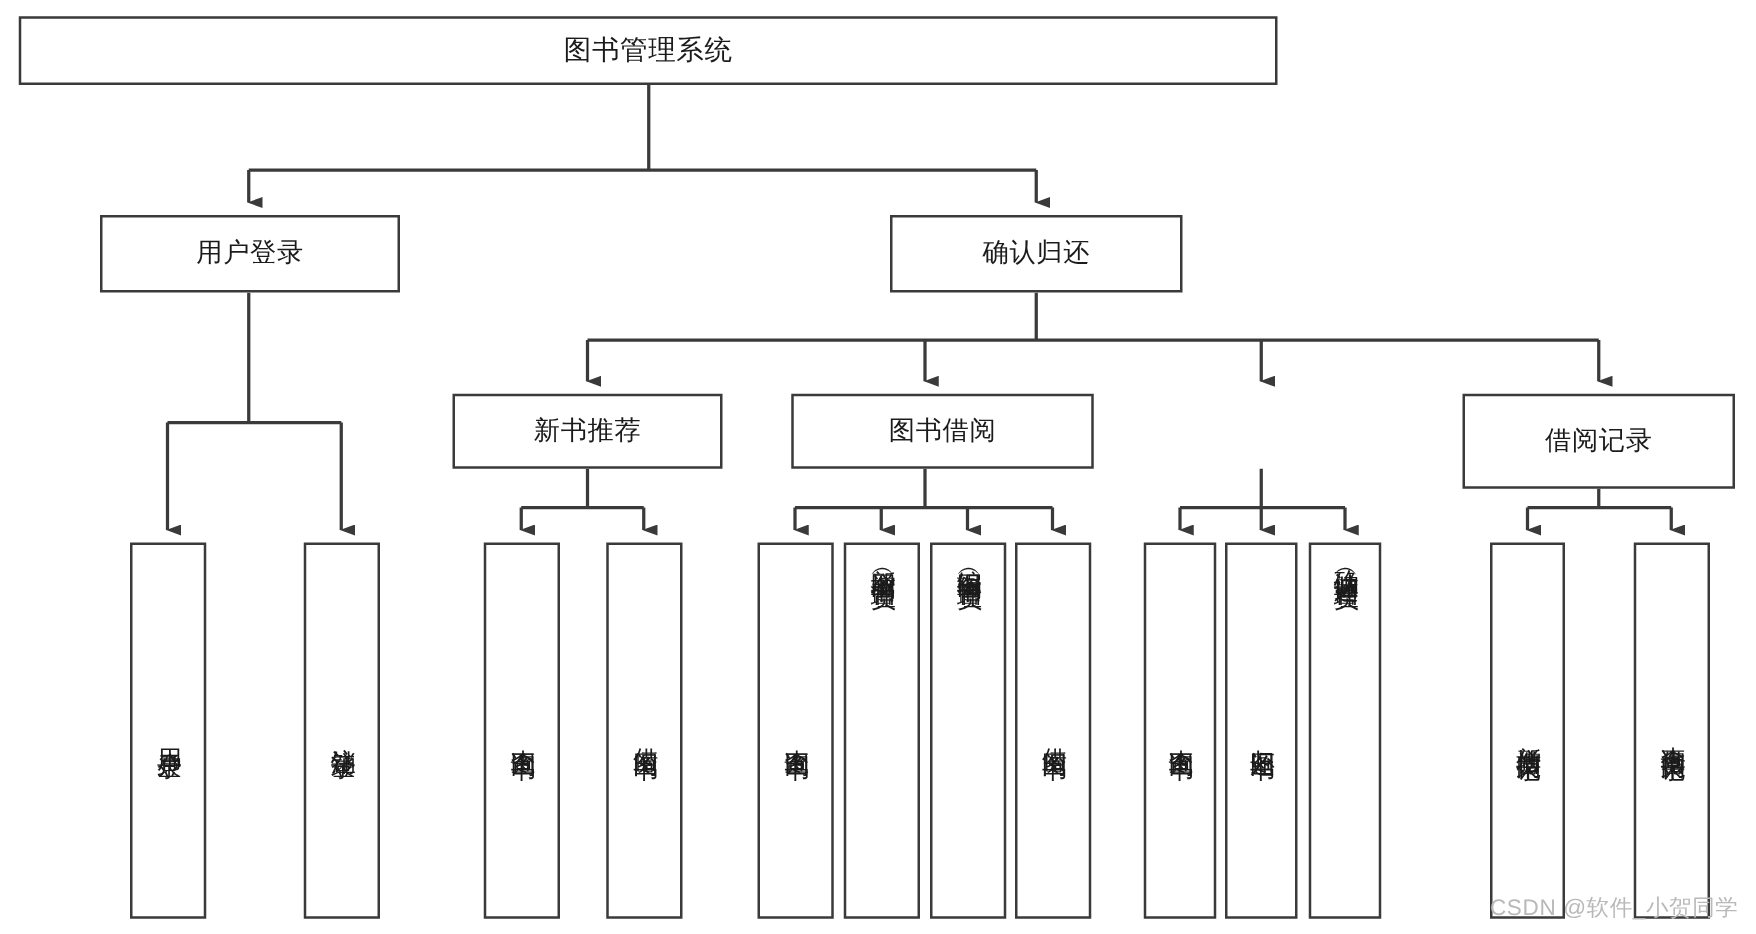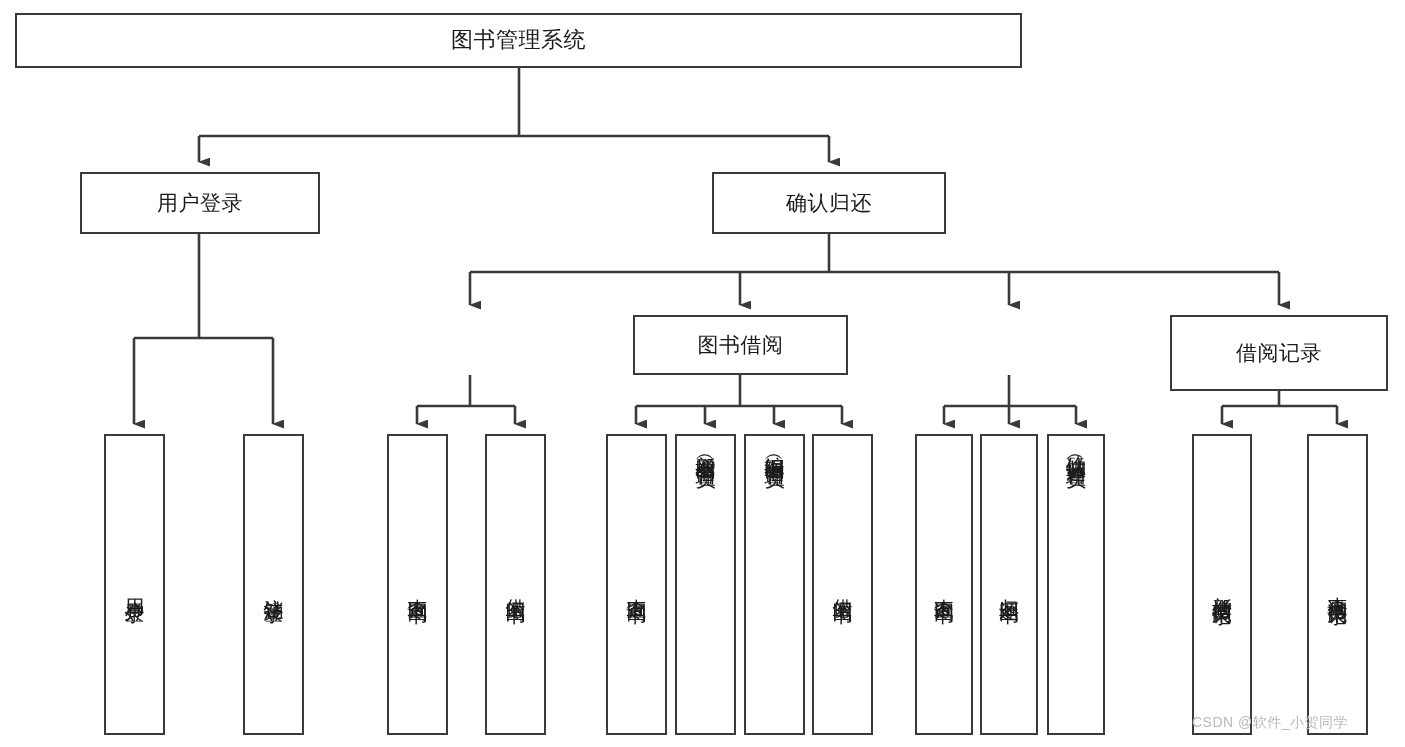--- a/index.html
+++ b/index.html
@@ -56,21 +56,21 @@
   .node-v {
     padding-top: 4px;
     align-items: flex-start;
     justify-content: center;
   }
   .node-v.center {
     align-items: center;
   }
   .watermark {
     position: absolute;
-    font-size: 14px;
+    font-size: 18px;
     color: #b9b9b9;
     letter-spacing: 0.5px;
     white-space: nowrap;
   }
 </style>
 </head>
 <body>
 
 <div id="canvas">
 
@@ -122,21 +122,22 @@
       <path d="M1222,406 L1222,424" marker-end="url(#arrow)"></path>
       <path d="M1337,406 L1337,424" marker-end="url(#arrow)"></path>
     </g>
   </svg>
 
   <div class="node node-h node-root" style="left:15px; top:13px; width:1007px; height:55px;">图书管理系统</div>
 
   <div class="node node-h" style="left:80px; top:172px; width:240px; height:62px;">用户登录</div>
   <div class="node node-h" style="left:712px; top:172px; width:234px; height:62px;">确认归还</div>
 
-  <div class="node node-h" style="left:633px; top:315px; width:215px; height:60px;">图书借阅</div>
+  <div class="node node-h" style="left:362px; top:315px; width:216px; height:60px;">新书推荐</div>
+  <div class="node node-h" style="left:633px; top:315px; width:242px; height:60px;">图书借阅</div>
   <div class="node node-h" style="left:1170px; top:315px; width:218px; height:76px;">借阅记录</div>
 
   <div class="node node-v center" style="left:104px; top:434px; width:61px; height:301px;">
     <span class="vlabel">用户登录</span>
   </div>
   <div class="node node-v center" style="left:243px; top:434px; width:61px; height:301px;">
     <span class="vlabel">注销登录</span>
   </div>
 
   <div class="node node-v center" style="left:387px; top:434px; width:61px; height:301px;">

